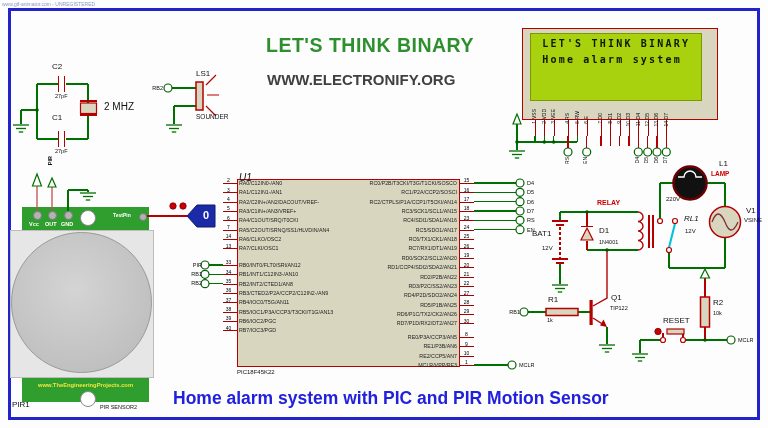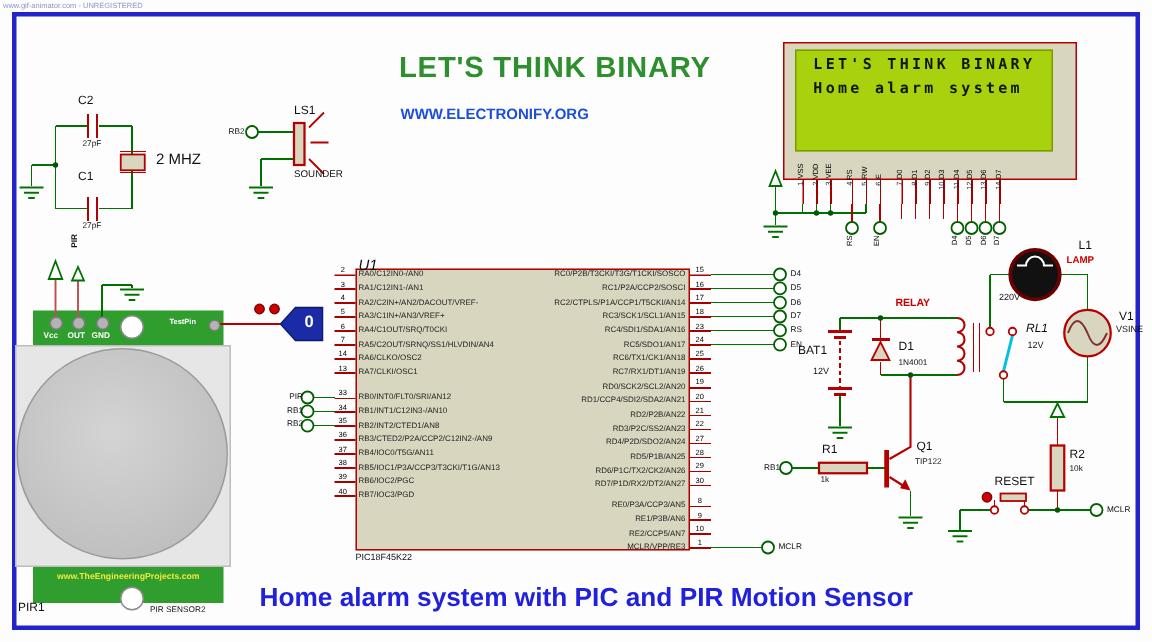--- a/index.html
+++ b/index.html
@@ -50,21 +50,21 @@
 </head>
 <body>
 
 <div id="stage">
 
   <span class="lbl" style="left:2px;top:1px;font-size:5px;color:#8b96c8;">www.gif-animator.com - UNREGISTERED</span>
 
   <div id="frame"></div>
 
   <span class="lbl b" style="left:266px;top:34px;font-size:19.5px;color:#2e8f2e;letter-spacing:0.5px;">LET'S THINK BINARY</span>
-  <span class="lbl b" style="left:267px;top:71px;font-size:10px;color:#1d4ed8;">WWW.ELECTRONIFY.ORG</span>
+  <span class="lbl b" style="left:267px;top:71px;font-size:15px;color:#404040;">WWW.ELECTRONIFY.ORG</span>
   <span class="lbl b" style="left:173px;top:388px;font-size:17.5px;color:#2020dd;">Home alarm system with PIC and PIR Motion Sensor</span>
 
   <div id="lcd-frame" class="dotted"></div>
   <div id="lcd-screen">
     <div class="lcd-line"> LET'S THINK BINARY</div>
     <div class="lcd-line"> Home alarm system</div>
   </div>
   <div class="lcd-pins" style="left:530.3px;">
       <div class="lcd-pin-cell">
         <span class="f-label">VSS</span>

